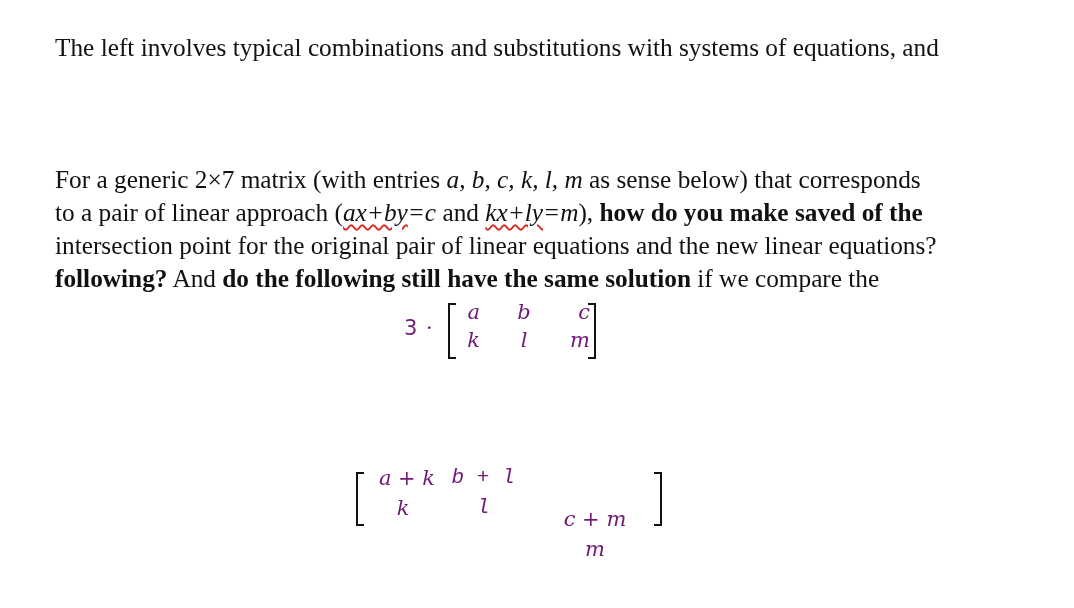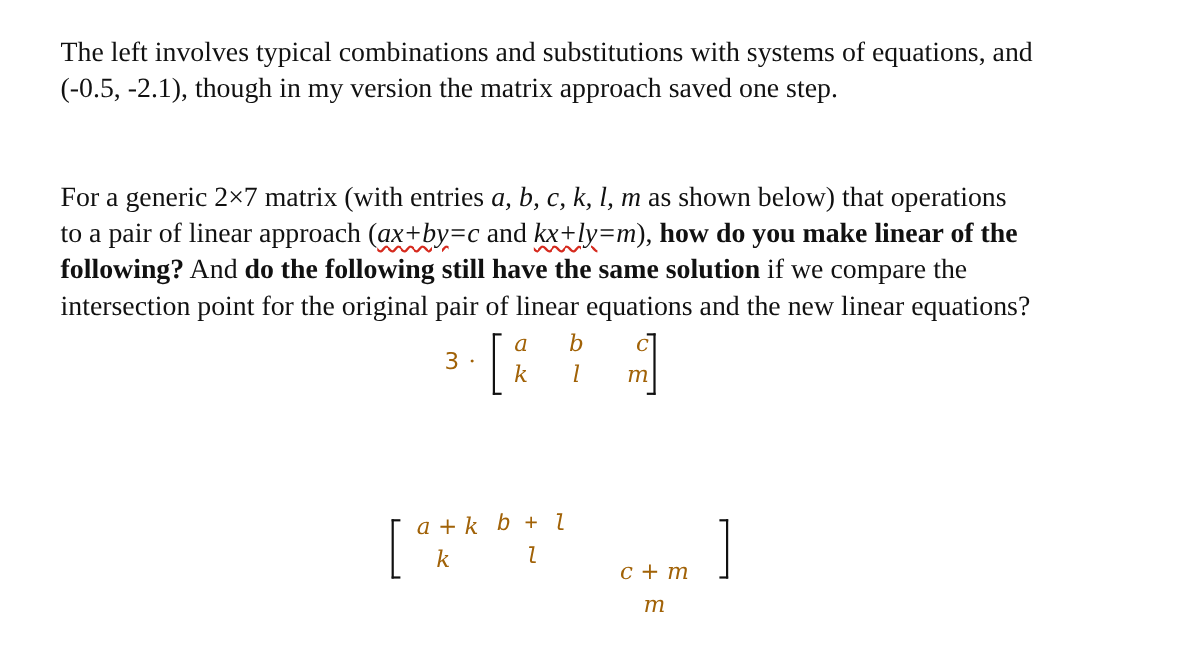--- a/index.html
+++ b/index.html
@@ -34,21 +34,21 @@
       text-decoration-thickness: 1.5px;
       text-underline-offset: 3px;
       text-align: right;
     }
 
     
     .math {
       position: absolute;
       font-family: "DejaVu Serif", "Liberation Serif", serif;
       font-size: 21px;
-      color: #a16207;
+      color: #701a75;
     }
     .math .var { font-style: italic; }
 
     #eq1 { left: 404px; top: 300px; height: 60px; }
     #eq1 .scalar {
       position: absolute;
       left: 0; top: 16px;
       font-style: normal;
       font-family: "DejaVu Sans", "Liberation Sans", sans-serif;
       font-size: 21px;
@@ -88,28 +88,27 @@
     #eq2 .c0 { left: 8px; }
     #eq2 .c1 { left: 84px; font-family: Liberation Mono, monospace; }
     #eq2 .c2 { left: 196px; margin-top: 41px; }
     #eq2 .r1.c0 { left: 4px; }
   </style>
 </head>
 <body>
 
 <div id="para1" class="para">
   <span class="line">The left involves typical combinations and substitutions with systems of equations, and</span>
-  <span class="line">(-0.5, -2.1), though in my version the matrix approach saved one step.</span>
 </div>
 
 <div id="para2" class="para">
-  <span class="line"><span>For a generic 2×7 matrix (with entries </span><span class="i">a, b, c, k, l, m</span><span> as shown below) that operations</span></span>
-  <span class="line"><span>to a pair of linear approach (</span><span class="i squiggle">ax+by</span><span class="i">=c</span><span> and </span><span class="i squiggle">kx+ly</span><span class="i">=m</span><span>), </span><span class="b">how do you make linear of the</span></span>
+  <span class="line"><span>For a generic 2×7 matrix (with entries </span><span class="i">a, b, c, k, l, m</span><span> as sense below) that corresponds</span></span>
+  <span class="line"><span>to a pair of linear approach (</span><span class="i squiggle">ax+by</span><span class="i">=c</span><span> and </span><span class="i squiggle">kx+ly</span><span class="i">=m</span><span>), </span><span class="b">how do you make saved of the</span></span>
+  <span class="line">intersection point for the original pair of linear equations and the new linear equations?</span>
   <span class="line"><span class="b">following?</span><span> And </span><span class="b">do the following still have the same solution</span><span> if we compare the</span></span>
-  <span class="line">intersection point for the original pair of linear equations and the new linear equations?</span>
 </div>
 
 <div id="eq1" class="math">
   <span class="scalar">3</span>
   <span class="dot">·</span>
   <span class="bracket left"></span>
   <span class="cell var r0 c0">a</span>
   <span class="cell var r0 c1">b</span>
   <span class="cell var r0 c2">c</span>
   <span class="cell var r1 c0">k</span>

